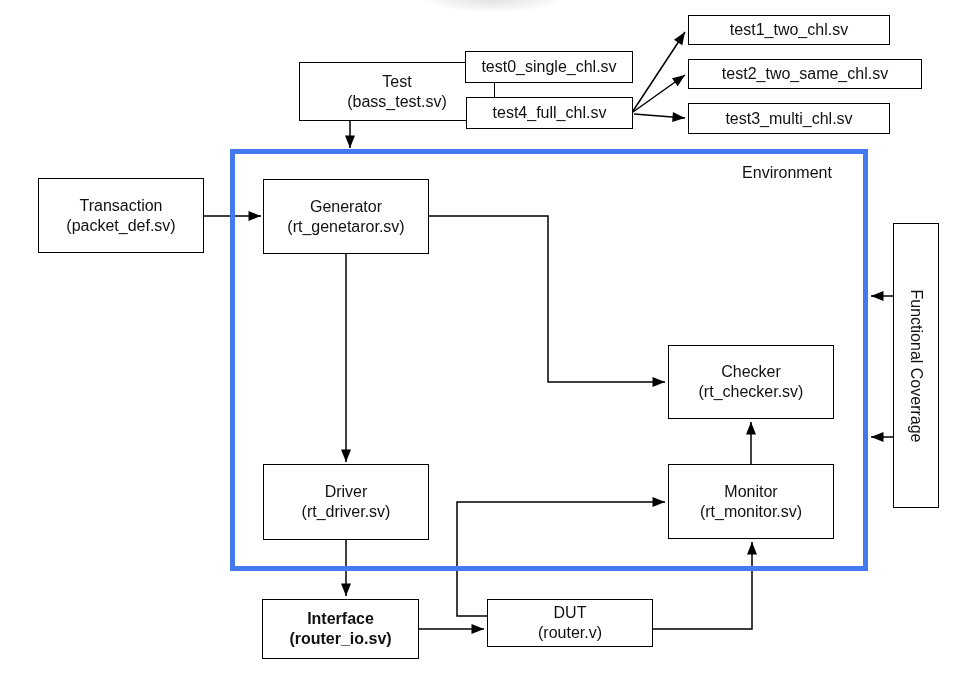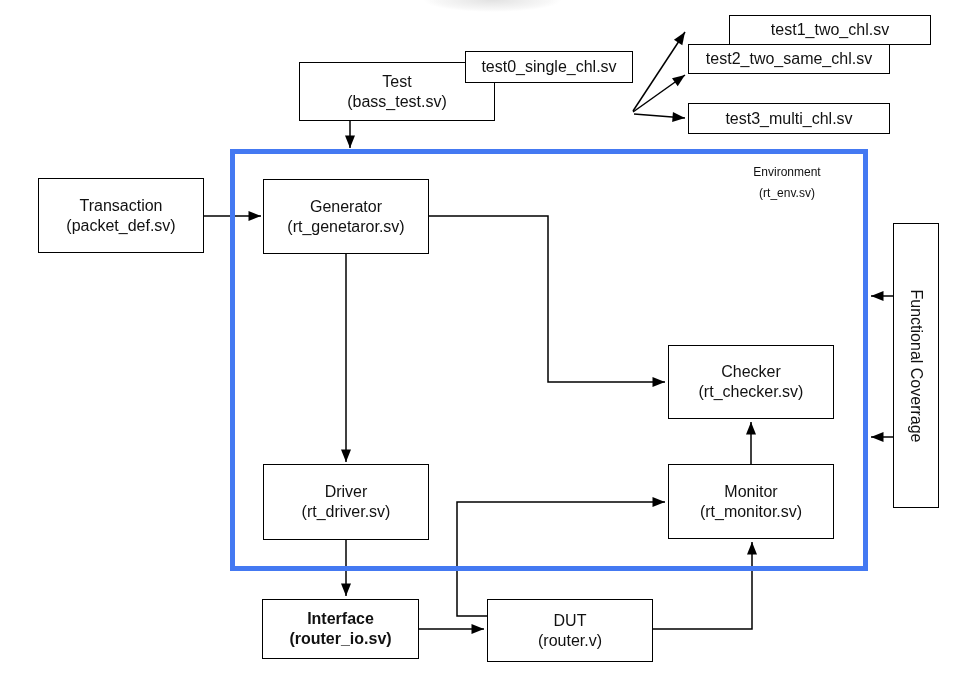--- a/index.html
+++ b/index.html
@@ -28,50 +28,50 @@
     left: 230px; top: 149px; width: 638px; height: 422px;
     border: 5px solid #4479f2;
     box-sizing: border-box;
     background: transparent;
     z-index: 2;
   }
   .env-label {
     position: absolute;
     left: 700px; top: 162px; width: 174px;
     text-align: center;
-    font-size: 12px; line-height: 21px;
+    font-size: 16px; line-height: 21px;
     z-index: 3;
   }
   .node {
     position: absolute;
     background: #ffffff;
     border: 1.5px solid #000000;
     box-sizing: border-box;
     display: flex;
     flex-direction: column;
     align-items: center;
     justify-content: center;
     text-align: center;
     font-size: 16px;
     line-height: 20px;
     z-index: 3;
   }
   .node-test        { left: 255px; top: 62px;  width: 196px; height: 59px; margin-left: 44px; }
   .node-test0       { left: 465px; top: 51px;  width: 168px; height: 32px; }
   .node-test4       { left: 466px; top: 97px;  width: 167px; height: 32px; }
-  .node-test1       { left: 688px; top: 15px;  width: 202px; height: 30px; margin-left: 41px; }
-  .node-test2       { left: 688px; top: 44px;  width: 202px; height: 30px; }
+  .node-test1       { left: 688px; top: 15px;  width: 202px; height: 30px; }
+  .node-test2       { left: 688px; top: 59px;  width: 234px; height: 30px; }
   .node-test3       { left: 688px; top: 103px; width: 202px; height: 31px; }
   .node-transaction { left: 38px;  top: 178px; width: 166px; height: 75px; }
   .node-generator   { left: 263px; top: 179px; width: 166px; height: 75px; }
   .node-checker     { left: 668px; top: 345px; width: 166px; height: 74px; }
   .node-driver      { left: 263px; top: 464px; width: 166px; height: 76px; }
   .node-monitor     { left: 668px; top: 464px; width: 166px; height: 75px; text-align: center; }
   .node-interface   { left: 262px; top: 599px; width: 157px; height: 60px; font-weight: bold; }
-  .node-dut         { left: 487px; top: 599px; width: 166px; height: 63px; }
+  .node-dut         { left: 487px; top: 599px; width: 166px; height: 48px; }
   .node-fc          { left: 893px; top: 223px; width: 46px;  height: 285px; }
   .node-fc .vtext {
     white-space: nowrap;
     transform: rotate(90deg);
     font-size: 16px;
   }
 </style>
 </head>
 <body>
 
@@ -102,32 +102,34 @@
       <line x1="751" y1="464" x2="751" y2="422" marker-end="url(#ah)"></line>
       <line x1="893" y1="296" x2="871" y2="296" marker-end="url(#ah)"></line>
       <line x1="893" y1="437" x2="871" y2="437" marker-end="url(#ah)"></line>
     </g>
   </svg>
 
   <div class="env-box" style="border-color: rgb(68, 121, 242);"></div>
 
   <div class="env-label">
     <div>Environment</div>
-    <div>(rt_env.sv)</div>
   </div>
 
   <div class="node node-test">
     <div>Test</div>
     <div>(bass_test.sv)</div>
   </div>
 
   <div class="node node-test0">
     <div>test0_single_chl.sv</div>
   </div>
 
+  <div class="node node-test4">
+    <div>test4_full_chl.sv</div>
+  </div>
 
   <div class="node node-test1">
     <div>test1_two_chl.sv</div>
   </div>
 
   <div class="node node-test2">
     <div>test2_two_same_chl.sv</div>
   </div>
 
   <div class="node node-test3">

